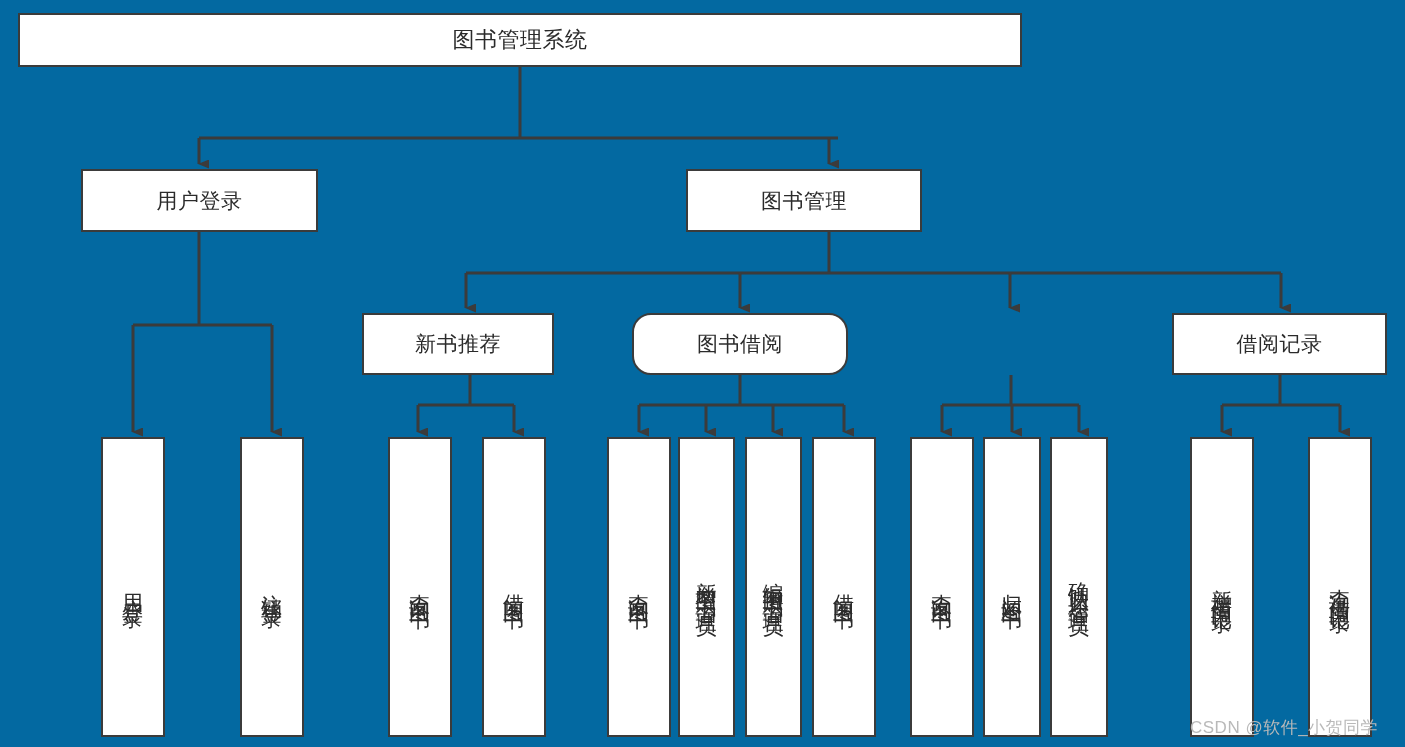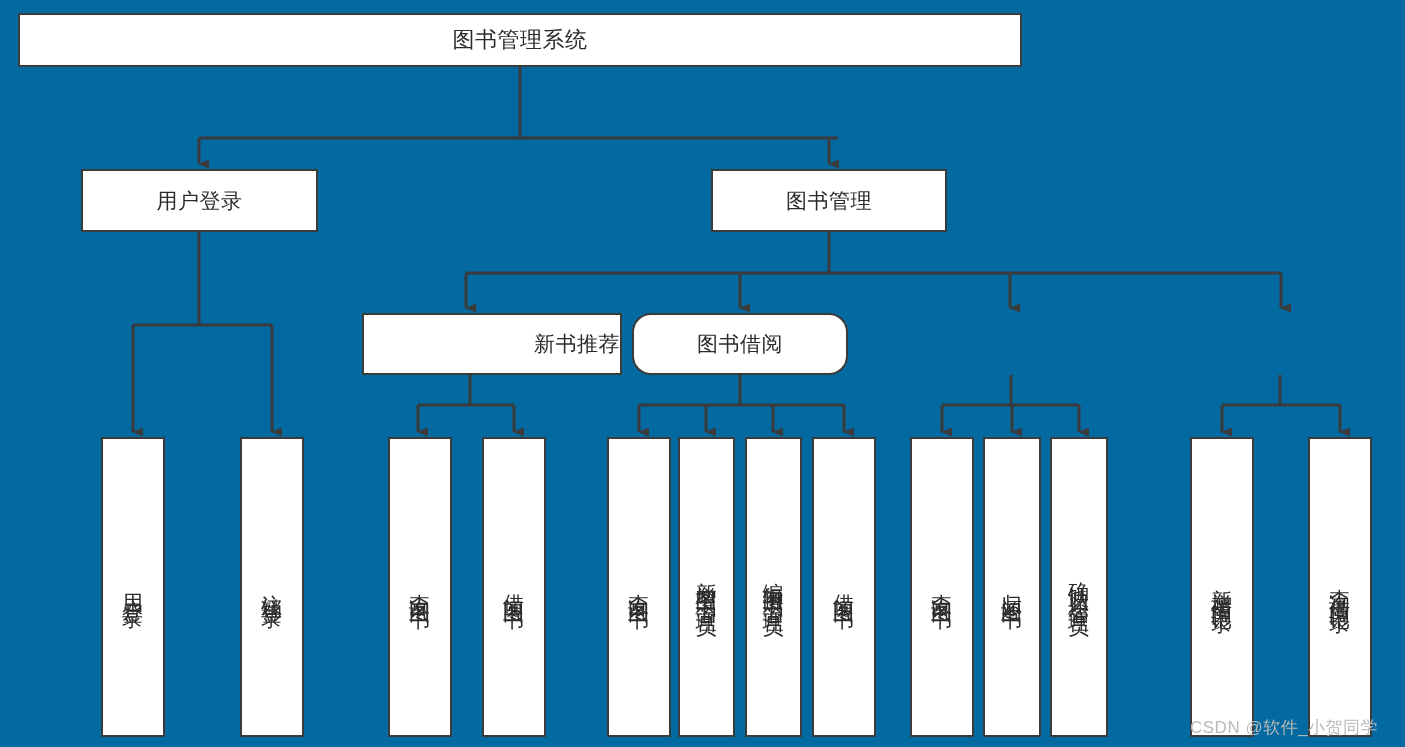--- a/index.html
+++ b/index.html
@@ -127,29 +127,32 @@
     </g>
   </svg>
 
   <div class="node horizontal root" style="left:18px; top:13px; width:1004px; height:54px;">
     <span class="node-label">图书管理系统</span>
   </div>
 
   <div class="node horizontal" style="left:81px; top:169px; width:237px; height:63px;">
     <span class="node-label">用户登录</span>
   </div>
-  <div class="node horizontal" style="left:711px; top:169px; width:236px; height:63px;">
+  <div class="node horizontal" style="left:686px; top:169px; width:236px; height:63px;">
     <span class="node-label">图书管理</span>
   </div>
 
-  <div class="node horizontal" style="left:362px; top:313px; width:260px; height:62px;justify-content:flex-end;">
+  <div class="node horizontal" style="left:362px; top:313px; width:192px; height:62px;">
     <span class="node-label">新书推荐</span>
   </div>
   <div class="node horizontal" style="left:632px; top:313px; width:216px; height:62px;border-radius:19px;">
     <span class="node-label">图书借阅</span>
+  </div>
+  <div class="node horizontal" style="left:1172px; top:313px; width:215px; height:62px;">
+    <span class="node-label">借阅记录</span>
   </div>
 
   <div class="node vertical" style="left:101px; top:437px; width:64px; height:300px;">
     <span class="node-label">用户登录</span>
   </div>
   <div class="node vertical" style="left:240px; top:437px; width:64px; height:300px;">
     <span class="node-label">注销登录</span>
   </div>
 
   <div class="node vertical" style="left:388px; top:437px; width:64px; height:300px;">

